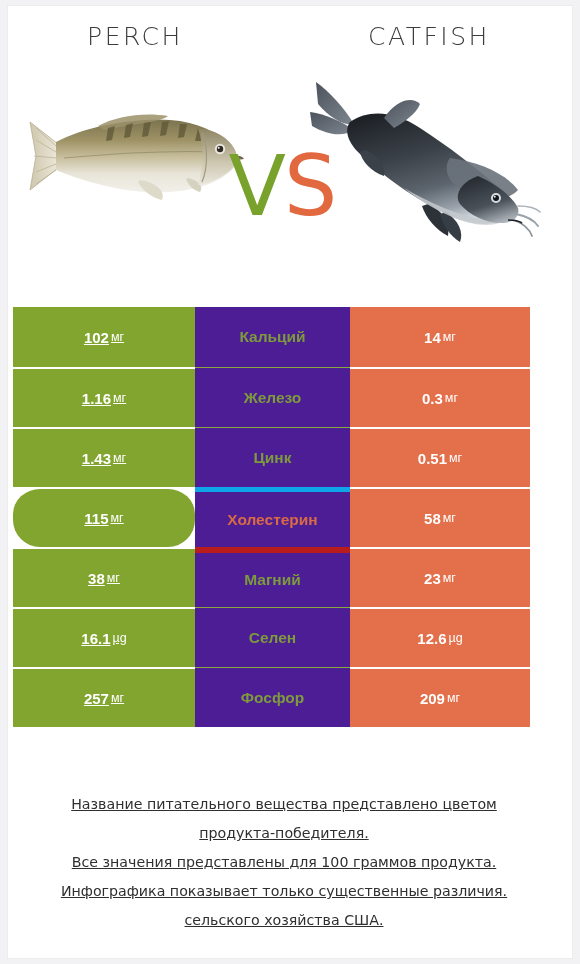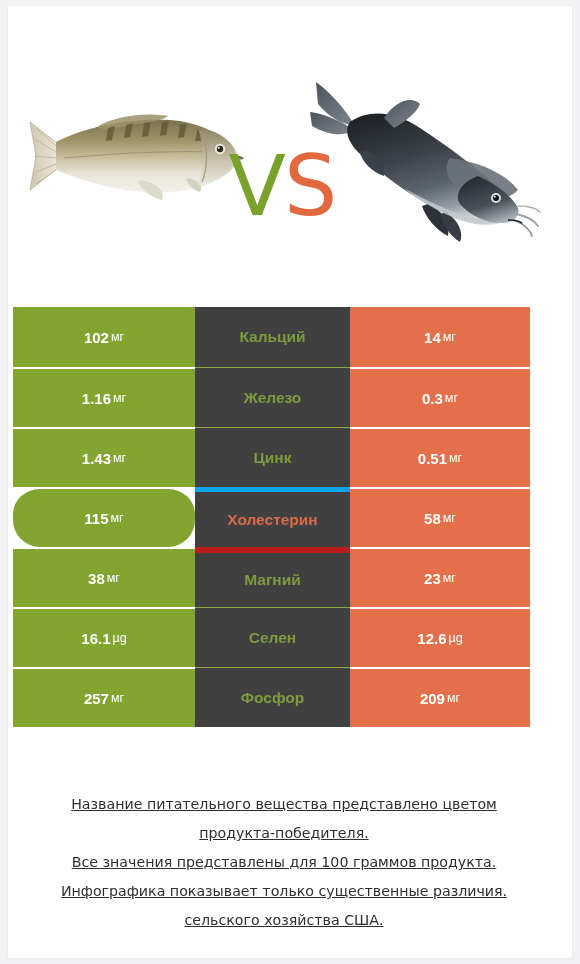--- a/index.html
+++ b/index.html
@@ -80,22 +80,22 @@
     align-items:stretch;
   }
   .cell {
     display:flex;
     align-items:center;
     justify-content:center;
     font-size:15px;
     font-weight:bold;
     white-space:nowrap;
   }
-  .cell.left  { width:182px; color:#ffffff; }
-  .cell.mid   { width:155px; background:#404040; font-size:15.5px; }
+  .cell.left  { width:182px; color:#ffffff;text-decoration:underline; }
+  .cell.mid   { width:155px; background:#4c1d95; font-size:15.5px; }
   .cell.right { width:180px; color:#ffffff; }
 
   .row.win-left  .cell.left  { background:#81a52e; }
   .row.win-left  .cell.right { background:#e3704a; }
   .row.win-right .cell.left  { background:#81a52e;border-radius:27px; }
   .row.win-right .cell.right { background:#e3704a; }
 
   .row.win-left  .cell.mid { color:#7d9a3c; }
   .row.win-right .cell.mid { color:#d96a46; }
 
@@ -122,20 +122,24 @@
     font-family:"DejaVu Sans","Liberation Sans",sans-serif;
   }
   .footer p { margin:8px;text-decoration:underline; }
 </style>
 </head>
 <body>
 
 <div id="page">
   <div class="card"></div>
 
+  <div class="titles">
+    <div class="title left">Perch</div>
+    <div class="title right">Catfish</div>
+  </div>
 
   <div class="art">
 
     <div class="fish-slot left">
       <svg class="fish-svg" viewBox="0 0 250 190">
         <defs>
           <linearGradient id="perchBody" x1="0" y1="0" x2="0" y2="1">
             <stop offset="0%" stop-color="#7b7350"></stop>
             <stop offset="28%" stop-color="#9e9265"></stop>
             <stop offset="52%" stop-color="#c8bf9e"></stop>

